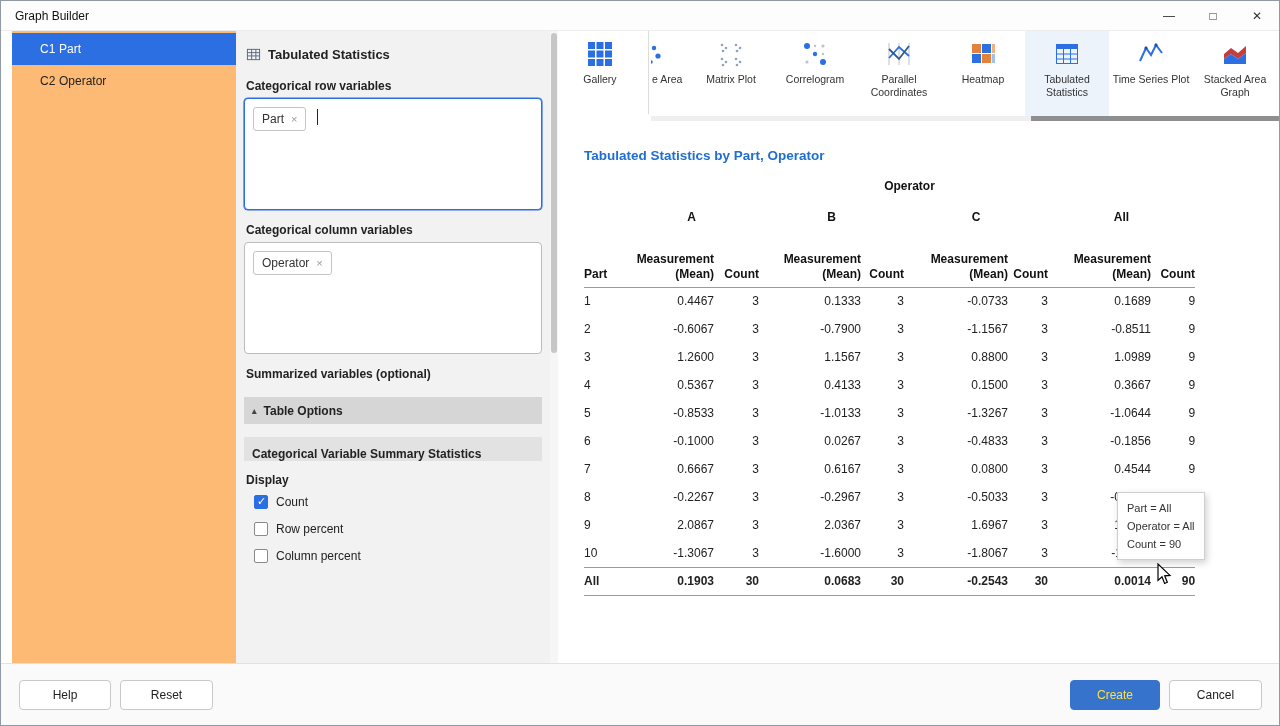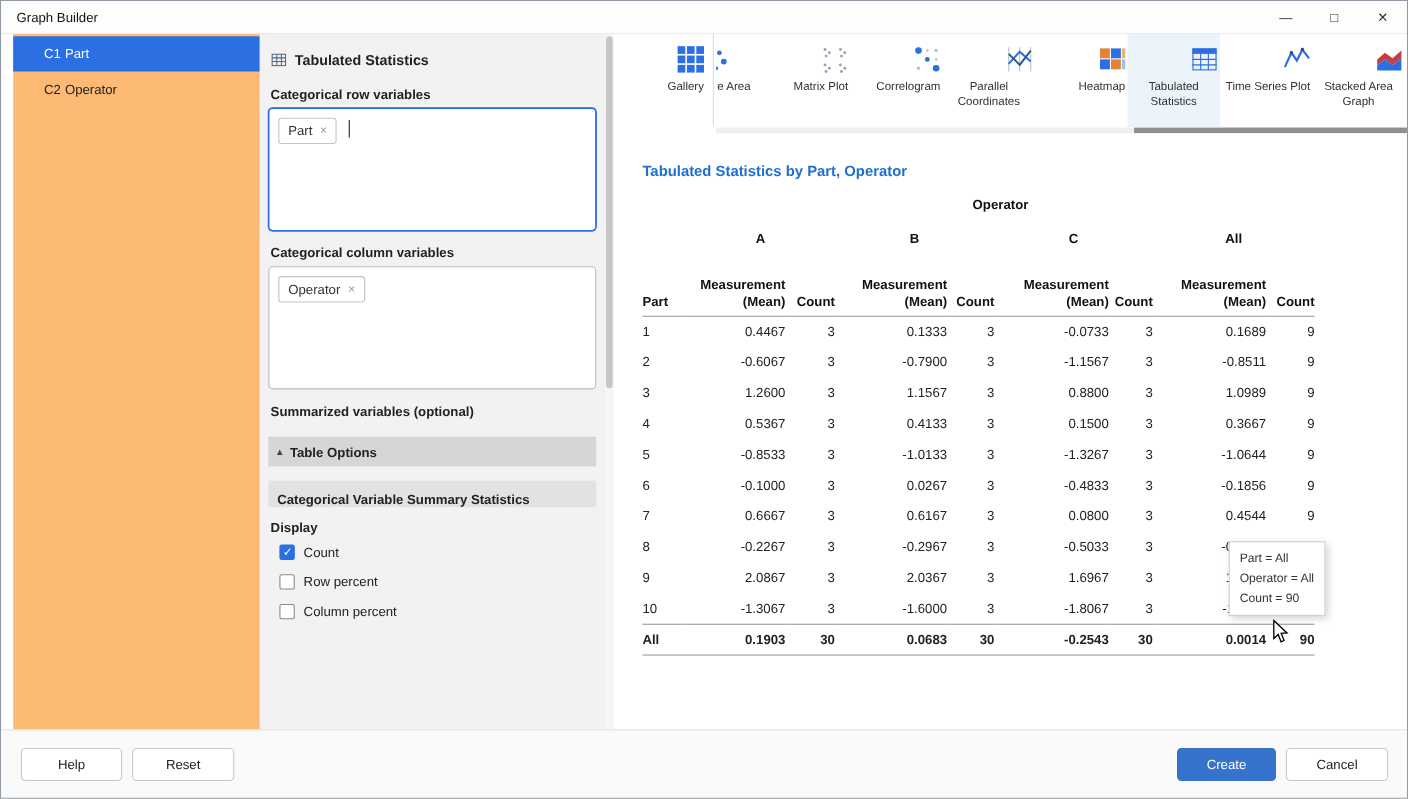--- a/index.html
+++ b/index.html
@@ -50,21 +50,21 @@
   .display-label { font-weight:700; margin:12px 0 8px 2px; }
   .cb-row { display:flex; align-items:center; gap:8px; margin:0 0 13px 10px; cursor:pointer; }
   .cb { width:14px; height:14px; border:1px solid #8a8a8a; border-radius:2px;
         background:#fff; position:relative; flex:0 0 auto; }
   .cb.checked { background:var(--accent,#2b6fe2); border-color:var(--accent,#2b6fe2); }
   .cb.checked:after { content:"✓"; position:absolute; left:2px; top:-1px; color:#fff; font-size:11px; }
 
   
   .right { position:absolute; left:557px; top:30px; width:723px; height:632px; background:#fff; }
   .gallery { position:absolute; left:0; top:0; width:100%; height:85px; display:flex; overflow:hidden; }
-  .g-item { width:84px; height:100%; display:flex; flex-direction:column; align-items:flex-end;
+  .g-item { width:84px; height:100%; display:flex; flex-direction:column; align-items:center;
             padding-top:9px; cursor:pointer; flex:0 0 auto; }
   .g-item.selected { background:#edf3fb; }
   .g-icon { width:28px; height:28px; }
   .g-label { margin-top:5px; font-size:10.5px; color:#333; text-align:center;
              line-height:13px; padding:0 2px; }
   .g-sep { width:1px; height:83px; background:#dcdcdc; margin:0 2px 0 6px; flex:0 0 auto; }
   .g-clipped { width:38px; overflow:hidden; align-items:flex-start; }
   .g-clipped .g-icon { margin-left:-13px; }
   .g-clipped .g-label { margin-left:1px; padding:0; }
   .h-scroll { position:absolute; left:93px; top:85px; width:630px; height:5px;
@@ -89,21 +89,21 @@
              border:1px solid #cfcfcf; box-shadow:2px 3px 7px rgba(0,0,0,.18);
              padding:6px 9px; font-size:11px; line-height:18px; color:#333; z-index:5; }
   .cursor-svg { position:absolute; left:1153px; top:562px; z-index:6; }
 
   
   .footer { position:absolute; left:0; top:662px; width:1280px; height:64px;
             background:#fafafa; border-top:1px solid #e2e2e2; }
   .btn { position:absolute; top:16px; height:30px; border-radius:4px; font-size:12px;
          display:flex; align-items:center; justify-content:center; cursor:pointer;
          background:#fff; border:1px solid #c9c9c9; color:#222; font-family:inherit; }
-  .btn.primary { background:var(--create_button,#3673cd); border-color:var(--create_button,#3673cd); color:#ffffff; }
+  .btn.primary { background:var(--create_button,#3673cd); border-color:var(--create_button,#3673cd); color:#fde047; }
   .btn-help   { left:18px;   width:92px; }
   .btn-reset  { left:119px;  width:93px; }
   .btn-create { left:1069px; width:90px; }
   .btn-cancel { left:1168px; width:93px; }
 </style>
 </head>
 <body>
 
 <div class="app">
 

